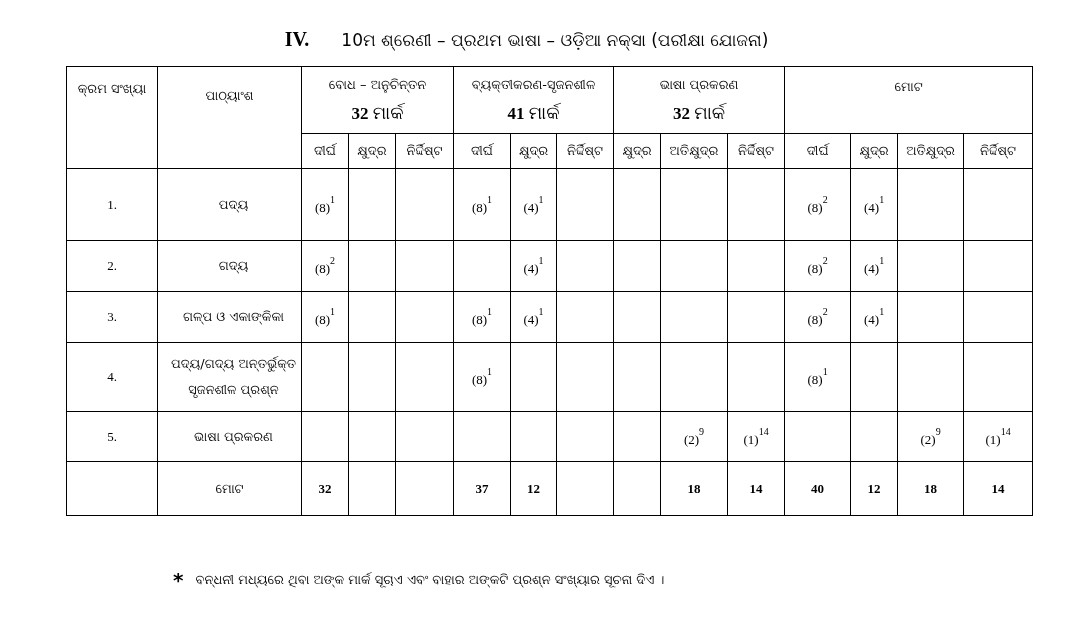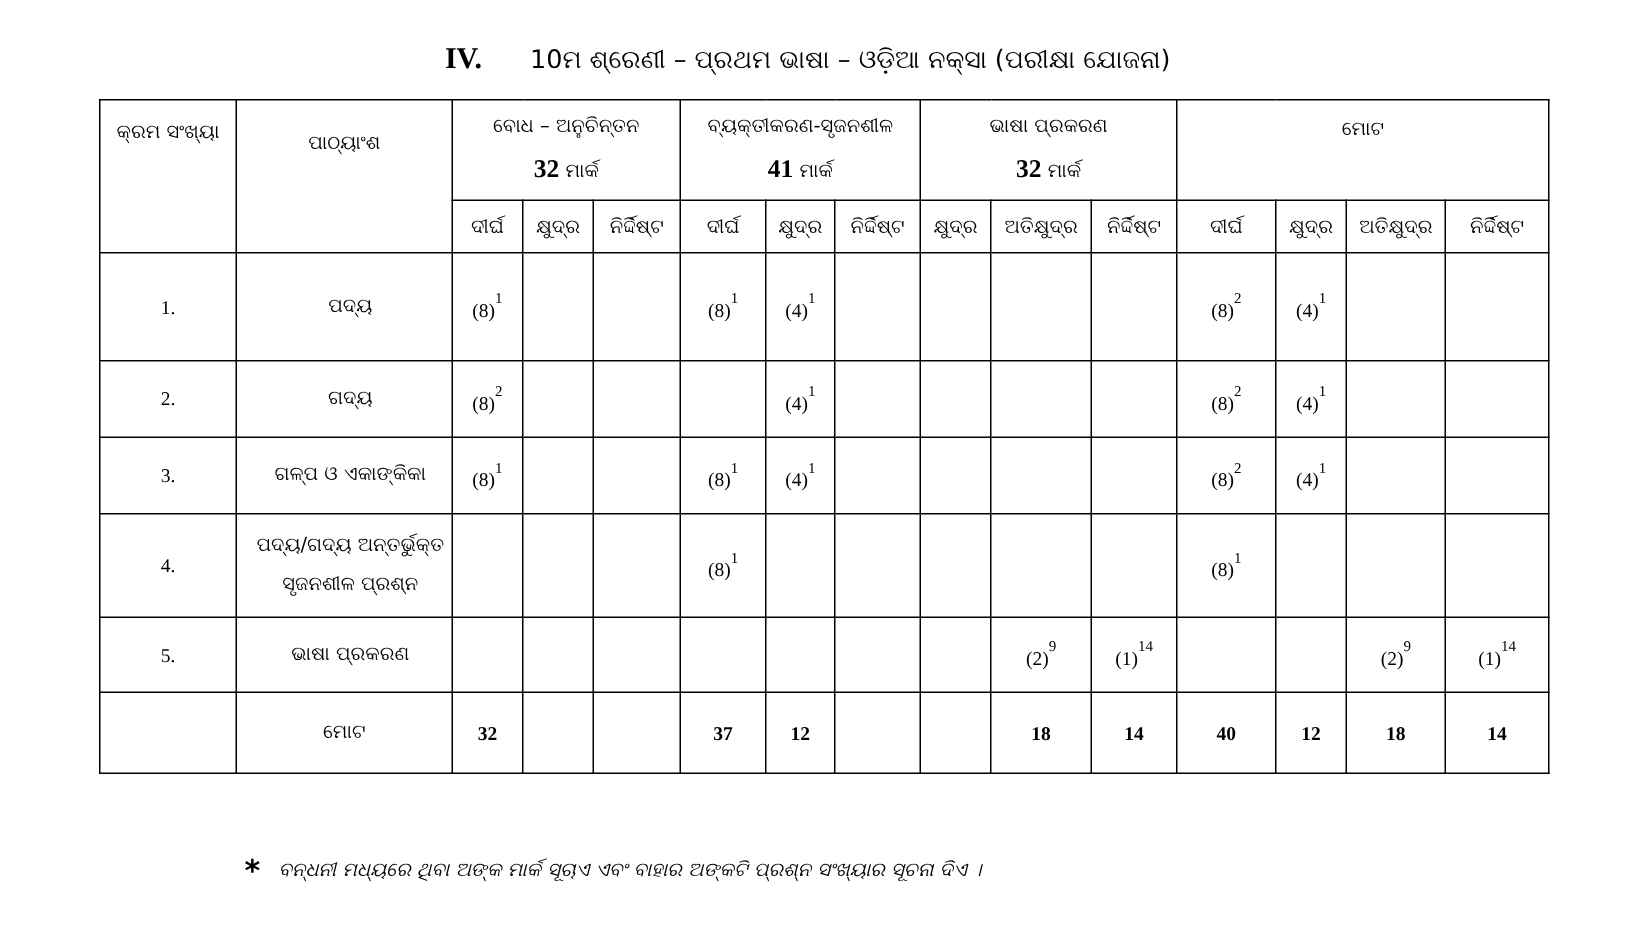--- a/index.html
+++ b/index.html
@@ -1,35 +1,35 @@
 <!DOCTYPE html>
 <html><head>
 <meta charset="utf-8">
 <style>
   html, body { margin:0; padding:0; background:#ffffff; }
   body { width:1083px; height:628px; position:relative; overflow:hidden;
          font-family:"DejaVu Sans", sans-serif; color:#000; }
-  .title { position:absolute; top:28px; left:12px; width:1053px; text-align:center;
+  .title { position:absolute; top:28px; left:0; width:1053px; text-align:center;
            font-size:19px; }
   .title .roman { font-family:"Liberation Serif", serif; font-weight:bold; font-size:20px; margin-right:26px; }
   .title .main { font-family:"DejaVu Sans", sans-serif; font-size:17px; }
   table.plan { position:absolute; left:66px; top:66px; border-collapse:collapse;
                table-layout:fixed; width:966px; }
   table.plan td { border:1.5px solid #000; text-align:center; vertical-align:middle;
                   padding:0; font-size:13px; }
   .hdr { font-family:"DejaVu Sans", sans-serif; font-size:13px; line-height:28px; }
   .mark { font-family:"Liberation Serif", serif; font-weight:bold; font-size:17px; }
-  .mark-unit { font-family:"DejaVu Sans", sans-serif; font-size:13px; }
+  .mark-unit { font-family:"DejaVu Sans", sans-serif; font-size:18px; }
   .sub { font-size:12px; }
   .num { font-family:"Liberation Serif", serif; font-size:17px; }
   .topic { text-align:right; padding-left:8px !important; font-size:13px; line-height:26px; }
   .cell { font-family:"Liberation Serif", serif; font-size:17px; }
   .cell sup { font-size:10px; vertical-align:9px; }
   .tot { font-family:"Liberation Serif", serif; font-weight:bold; font-size:17px; }
-  .note { position:absolute; left:163px; top:568px; font-size:13px;font-style:italic; }
+  .note { position:absolute; left:173px; top:568px; font-size:13px; }
   .note .star { font-size:20px; font-weight:bold; margin-right:8px; vertical-align:-3px; }
 </style>
 </head>
 <body>
 
 <div class="title">
   <span class="roman">IV.</span>
   <span class="main">10ମ ଶ୍ରେଣୀ – ପ୍ରଥମ ଭାଷା – ଓଡ଼ିଆ ନକ୍ସା (ପରୀକ୍ଷା ଯୋଜନା)</span>
 </div>
 

